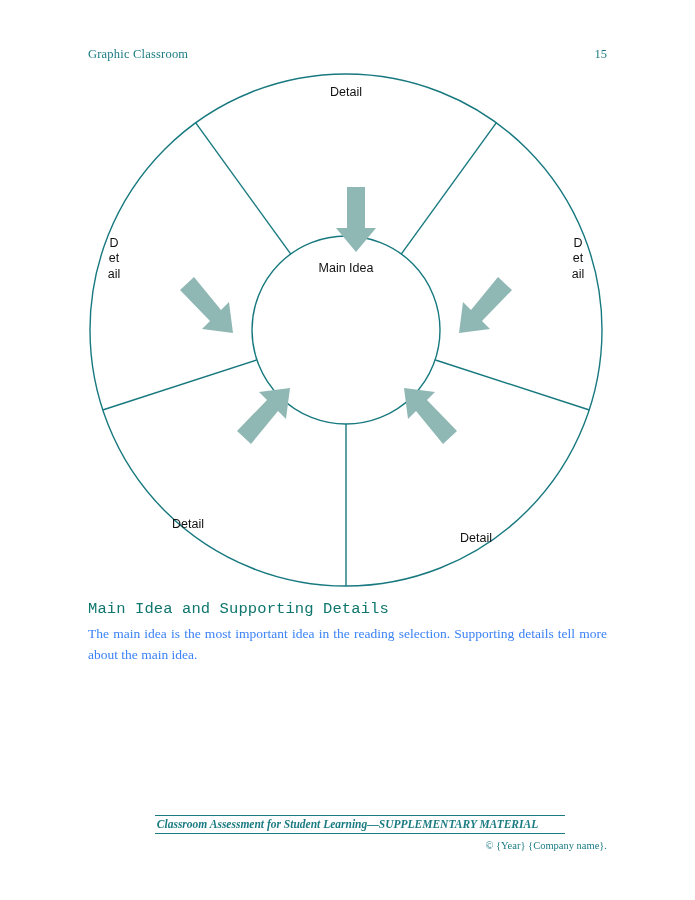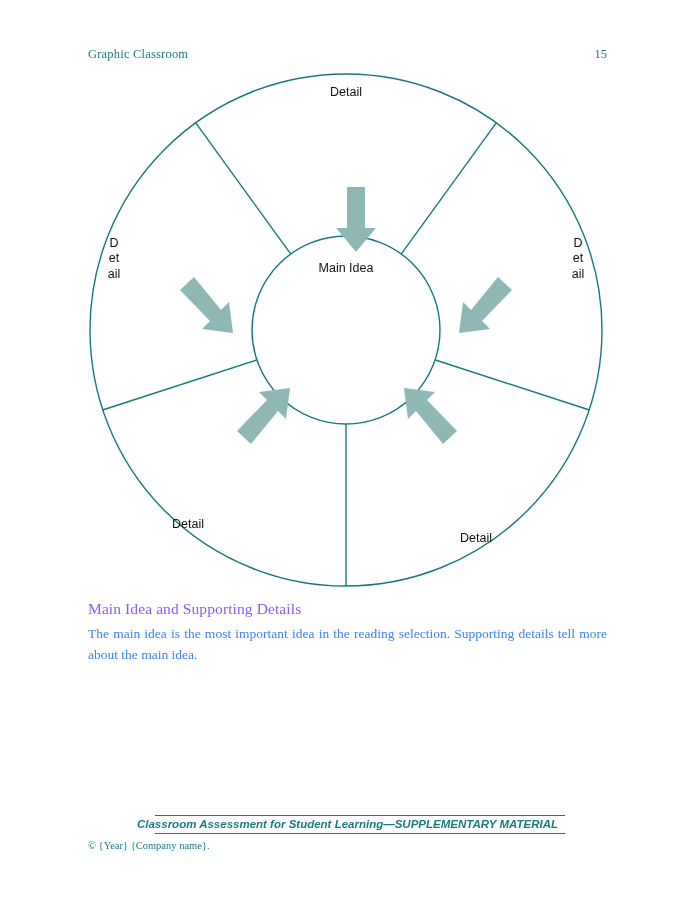--- a/index.html
+++ b/index.html
@@ -71,23 +71,23 @@
     font-family: "Liberation Sans", sans-serif;
     font-size: 12.5px;
     fill: #111111;
   }
 
   
   .section-title {
     position: absolute;
     left: 88px;
     top: 600px;
-    font-family: Liberation Serif, serif;
+    font-family: Liberation Mono, monospace;
     font-size: 15.5px;
-    color: #8b5cf6;
+    color: #0f766e;
     letter-spacing: 0.1px;
   }
   .body-text {
     position: absolute;
     left: 88px;
     top: 623px;
     width: 519px;
     font-family: "Liberation Serif", serif;
     font-size: 13.5px;
     line-height: 21px;
@@ -110,40 +110,40 @@
     width: 410px;
     height: 1px;
     background: #1a7b82;
   }
   .footer-line1 {
     position: absolute;
     left: 0;
     top: 0;
     width: 519px;
     text-align: center;
-    font-family: Liberation Sans, sans-serif;
+    font-family: Liberation Serif, serif;
     font-style: italic;
     font-weight: bold;
     font-size: 11.5px;
     color: #1a7b82;
   }
   .footer-rule-bottom {
     position: absolute;
     left: 155px;
     top: 833px;
     width: 410px;
     height: 1px;
     background: #1a7b82;
   }
   .footer-line2 {
     position: absolute;
     left: 0;
     top: 22px;
     width: 519px;
-    text-align: left;
+    text-align: right;
     font-family: "Liberation Serif", serif;
     font-size: 10.5px;
     color: #1a7b82;
   }
 </style>
 </head>
 <body>
 
 <div class="page">
 

